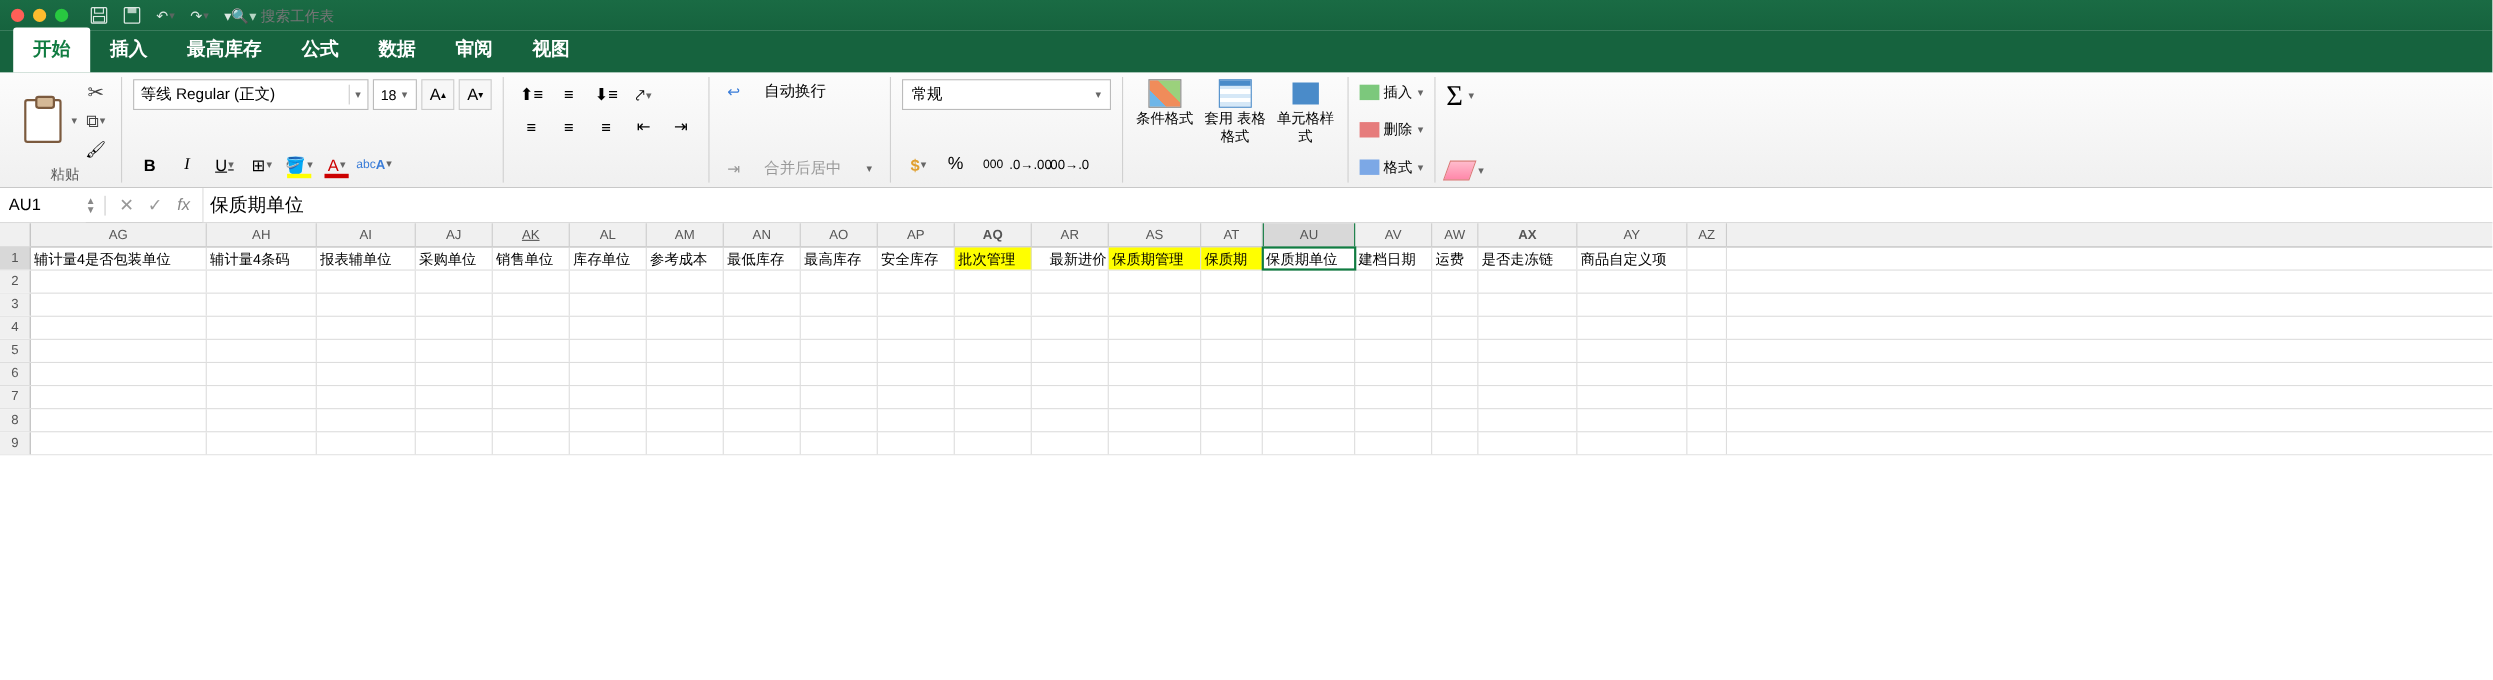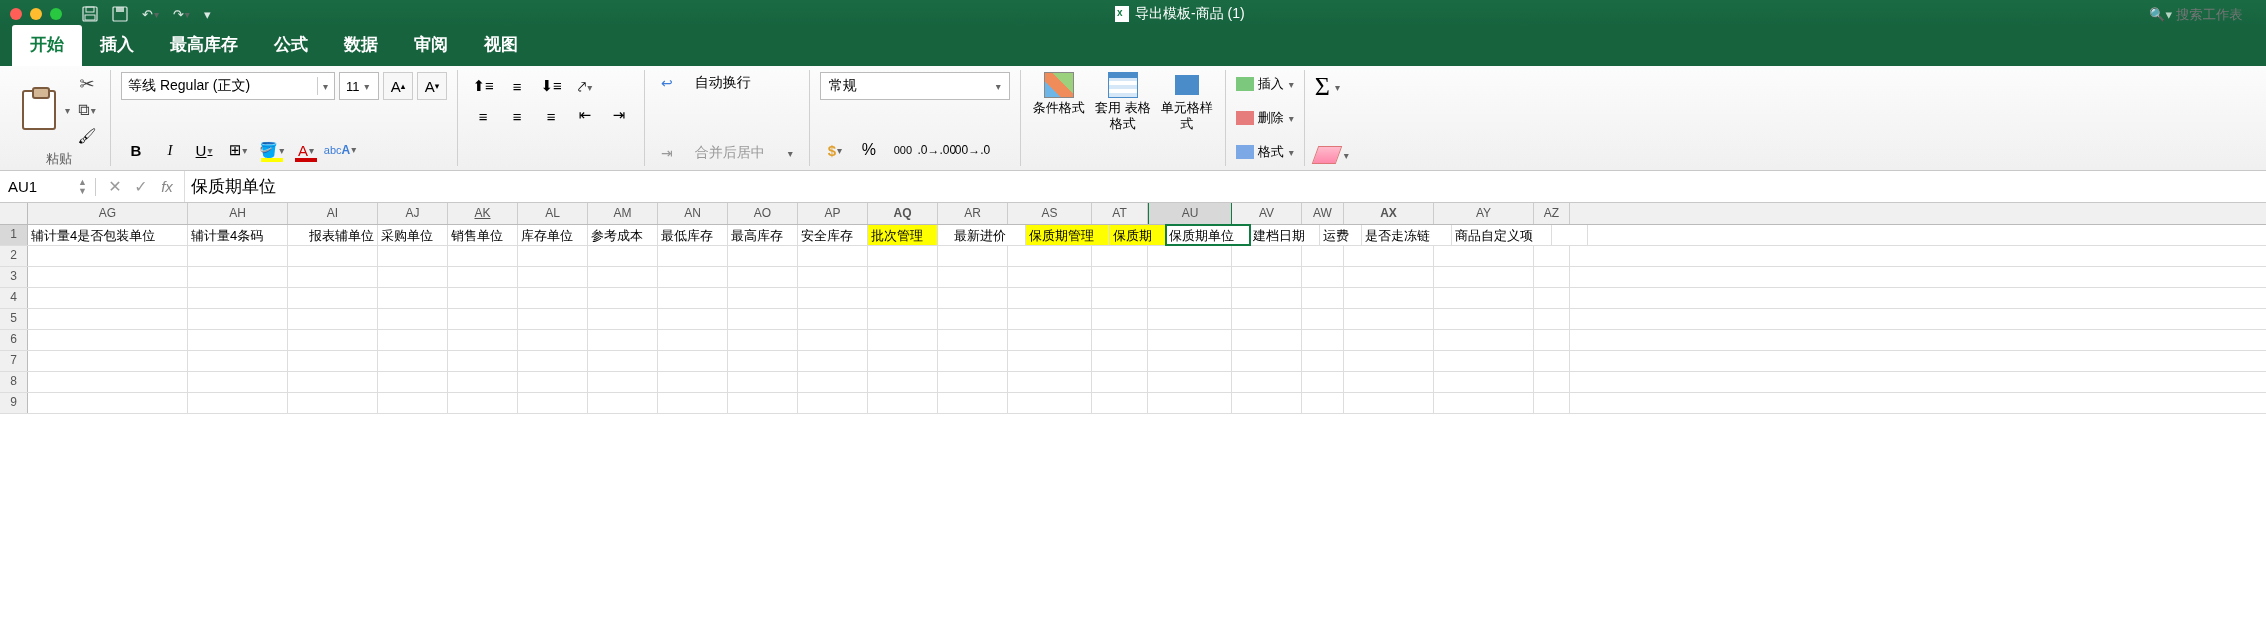--- a/index.html
+++ b/index.html
@@ -123,24 +123,20 @@
     <span class="qat-btn">
         <svg width="16" height="16" viewBox="0 0 16 16">
           <rect x="1" y="1" width="14" height="14" rx="1" fill="none" stroke="#fff" stroke-width="1.2"></rect>
           <rect x="4" y="1" width="8" height="5" fill="#fff" opacity=".8"></rect>
         </svg>
       </span>
     <span class="qat-btn">↶ <span class="dd">▾</span></span>
     <span class="qat-btn">↷ <span class="dd">▾</span></span>
     <span class="qat-btn">▾</span>
   </div>
-  <div class="title-center">
-    <span class="title-icon"></span>
-    <span>导出模板-商品 (1)</span>
-  </div>
   <div class="search-box">
     <span>🔍▾</span>
     <input placeholder="搜索工作表" style="">
   </div>
 </div>
 
 <div class="tabrow">
     <div class="tab active">开始</div>
     <div class="tab">插入</div>
     <div class="tab">最高库存</div>
@@ -167,21 +163,21 @@
     </div>
     <div class="group-label">粘贴</div>
   </div>
 
   <div class="group">
     <div class="group-row">
       <div class="font-sel">
           <span class="font-name">等线 Regular (正文)</span>
           <span class="dd">▾</span>
         </div>
-      <div class="size-sel"><span>11</span>&nbsp;<span class="dd">▾</span></div>
+      <div class="size-sel"><span>18</span>&nbsp;<span class="dd">▾</span></div>
       <div class="btn22">A<sup style="font-size:9px">▴</sup></div>
       <div class="btn22">A<sup style="font-size:9px">▾</sup></div>
     </div>
     <div class="group-row">
       <div class="btn22 nobord bold">B</div>
       <div class="btn22 nobord italic">I</div>
       <div class="btn22 nobord under">U<span class="dd">▾</span></div>
       <div class="btn22 nobord">⊞<span class="dd">▾</span></div>
       <div class="btn22 nobord fillc">🪣<span class="dd">▾</span></div>
       <div class="btn22 nobord fontc">A<span class="dd">▾</span></div>
@@ -323,30 +319,30 @@
       <div class="ch" style="width: 42px;">AW</div>
       <div class="ch" style="width: 90px; font-weight: bold;">AX</div>
       <div class="ch" style="width: 100px;">AY</div>
       <div class="ch" style="width: 36px;">AZ</div>
     </div>
   <div class="rows">
       <div class="r">
         <div class="rh sel">1</div>
         <div class="c" style="width: 160px;">辅计量4是否包装单位</div>
         <div class="c" style="width: 100px;">辅计量4条码</div>
-        <div class="c" style="width: 90px; text-align: right;">报表辅单位</div>
+        <div class="c" style="width: 90px;">报表辅单位</div>
         <div class="c" style="width: 70px;">采购单位</div>
         <div class="c" style="width: 70px;">销售单位</div>
         <div class="c" style="width: 70px;">库存单位</div>
         <div class="c" style="width: 70px;">参考成本</div>
         <div class="c" style="width: 70px;">最低库存</div>
         <div class="c" style="width: 70px;">最高库存</div>
         <div class="c" style="width: 70px;">安全库存</div>
         <div class="c hl" style="width: 70px;">批次管理</div>
-        <div class="c" style="width: 88px; padding-left: 16px;">最新进价</div>
+        <div class="c" style="width: 70px; padding-left: 16px;">最新进价</div>
         <div class="c hl" style="width: 84px;">保质期管理</div>
         <div class="c hl" style="width: 56px;">保质期</div>
         <div class="c active" style="width: 84px;">保质期单位</div>
         <div class="c" style="width: 70px;">建档日期</div>
         <div class="c" style="width: 42px;">运费</div>
         <div class="c" style="width: 90px;">是否走冻链</div>
         <div class="c" style="width: 100px;">商品自定义项</div>
         <div class="c" style="width: 36px;"></div>
       </div>
       <div class="r">

